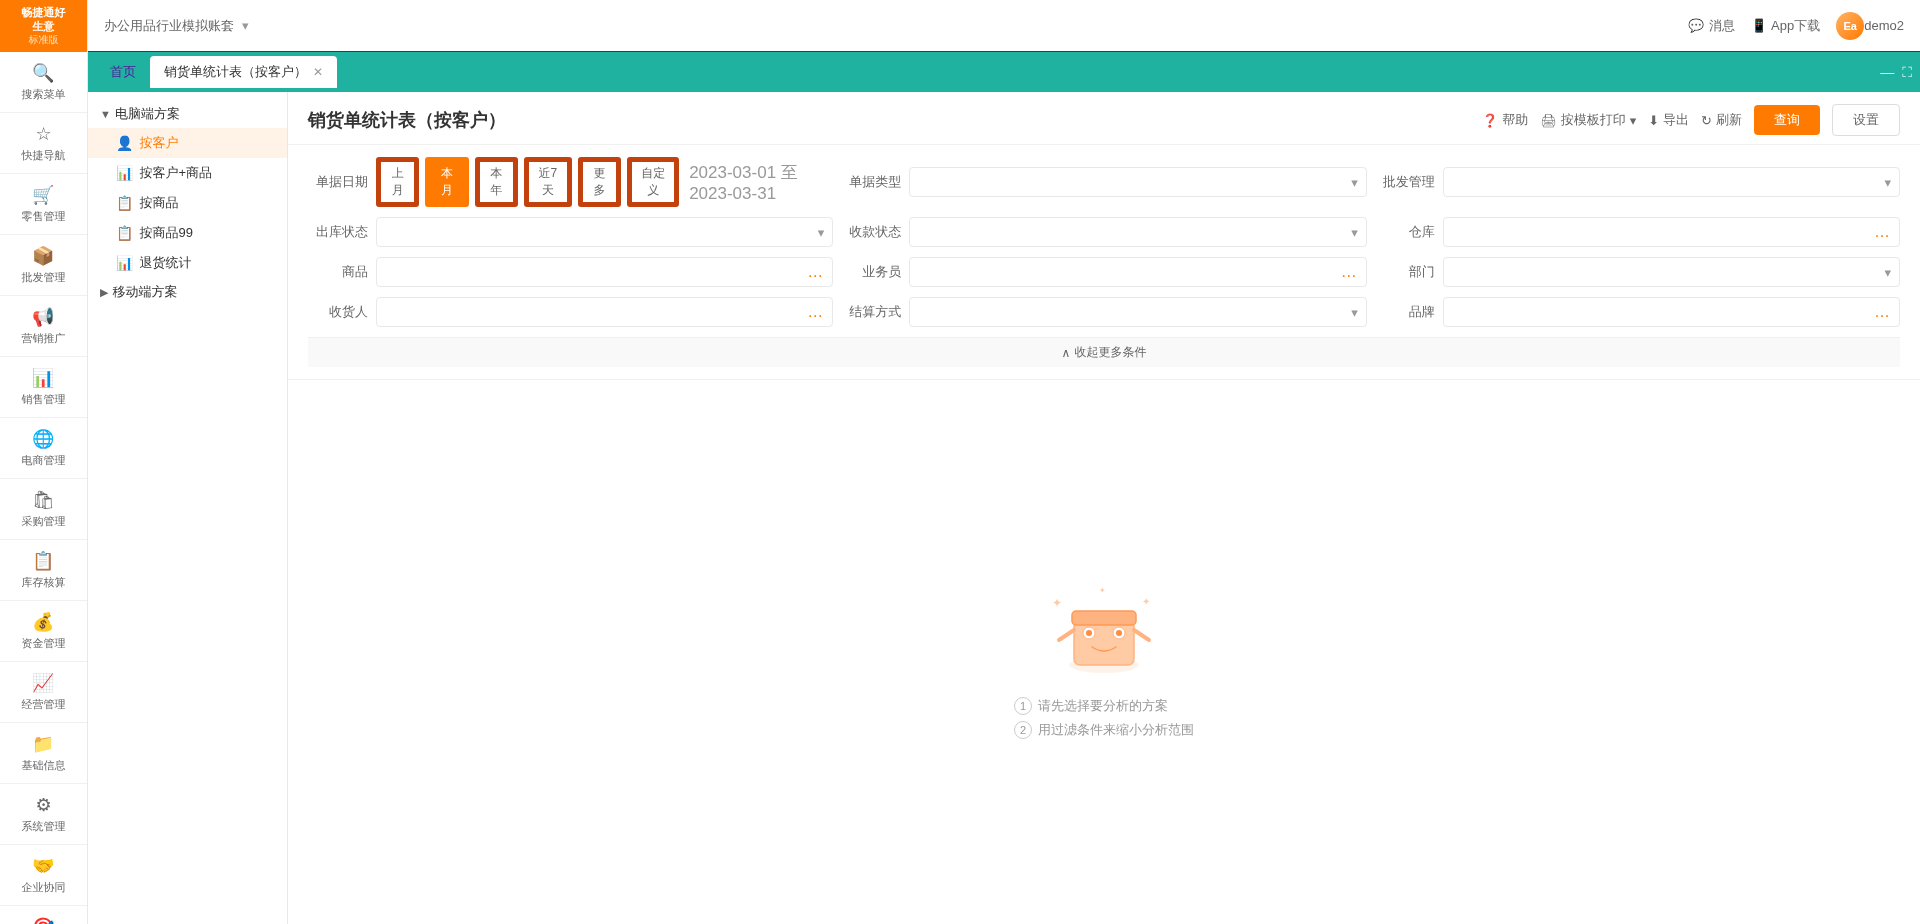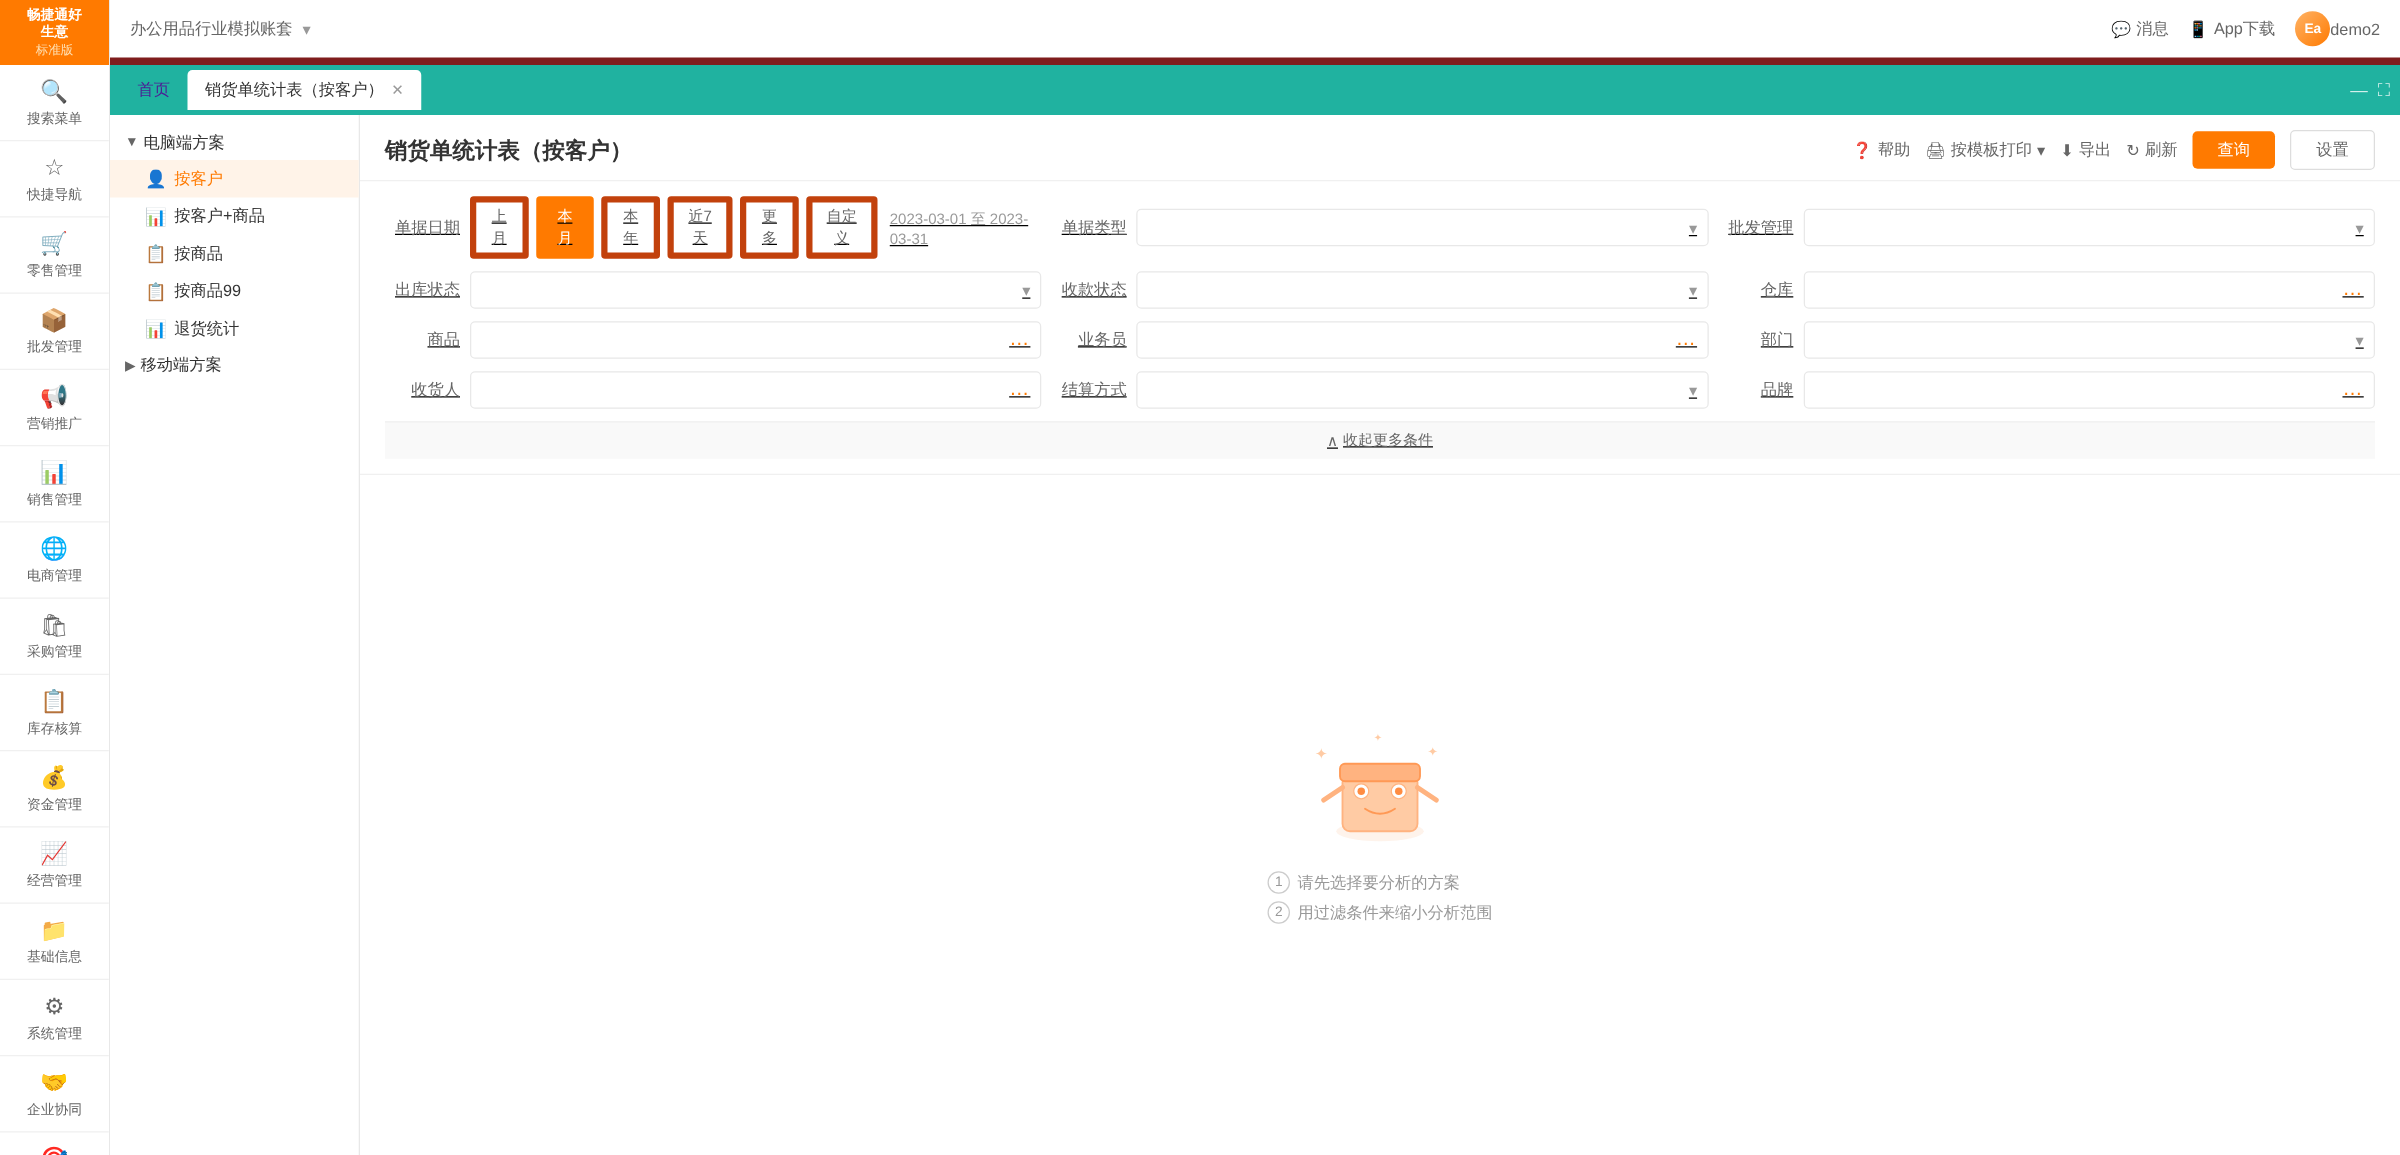--- a/index.html
+++ b/index.html
@@ -61,21 +61,21 @@
     }
 
     
     .top-header {
       height: 52px;
       background: #fff;
       display: flex;
       align-items: center;
       justify-content: space-between;
       padding: 0 16px;
-      border-bottom: 6px solid #7f1d1d;
+      border-bottom: 1px solid #7f1d1d;
       flex-shrink: 0;
     }
     .top-header-left {
       display: flex;
       align-items: center;
       gap: 8px;
       color: #666;
       font-size: 13px;
     }
     .top-header-right {
@@ -254,21 +254,20 @@
       padding: 6px 20px;
       border-radius: 4px;
       cursor: pointer;
       font-size: 13px;
     }
 
     
     .filter-area {
       padding: 12px 20px;
       border-bottom: 1px solid #f0f0f0;
-      text-decoration: underline;
     }
     .filter-row {
       display: flex;
       align-items: center;
       margin-bottom: 10px;
       gap: 8px;
     }
     .filter-label {
       min-width: 60px;
       color: #666;
@@ -310,21 +309,21 @@
       font-size: 12px;
       cursor: pointer;
       color: #666;
       background: #fff;
     }
     .date-btn.active {
       background: #ff7a00;
       color: #fff;
       border-color: #ff7a00;
     }
-    .date-range { font-size: 12px; color: #999; margin-left: 4px; }
+    .date-range { font-size: 17px; color: #999; margin-left: 4px; }
 
     .collapse-btn {
       display: flex;
       align-items: center;
       justify-content: center;
       color: #666;
       font-size: 12px;
       cursor: pointer;
       padding: 6px 16px;
       background: #f9f9f9;

